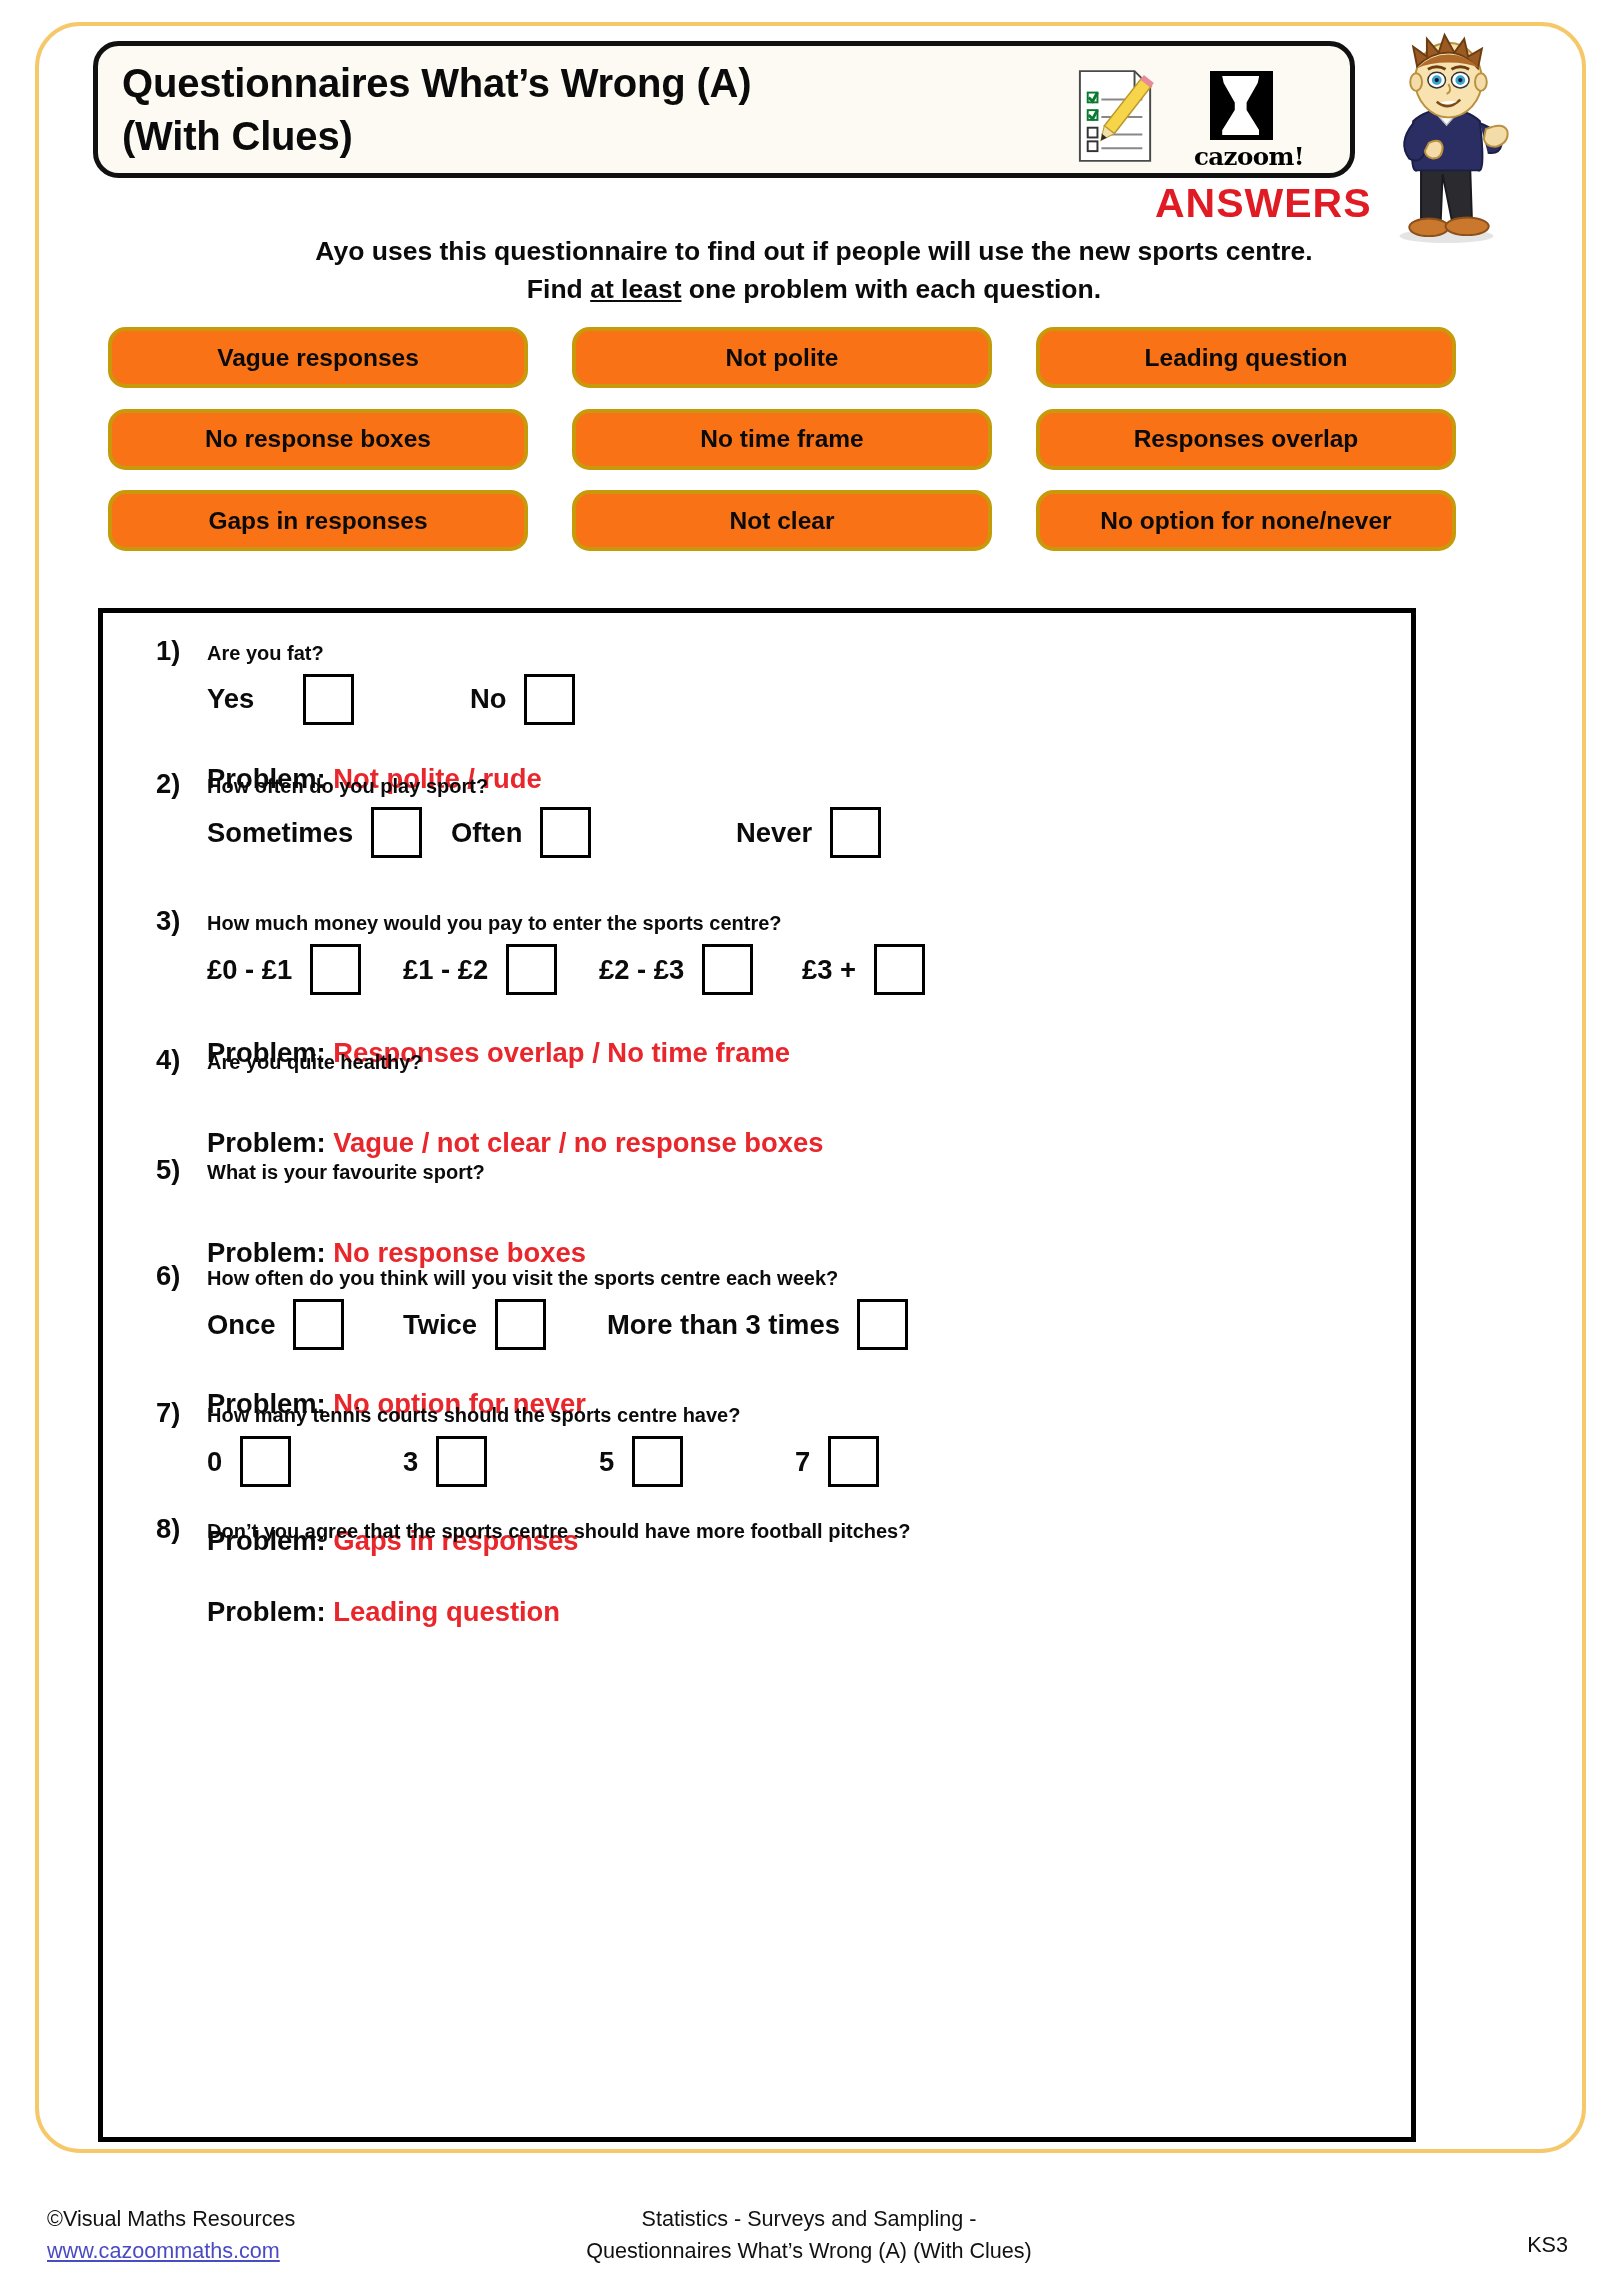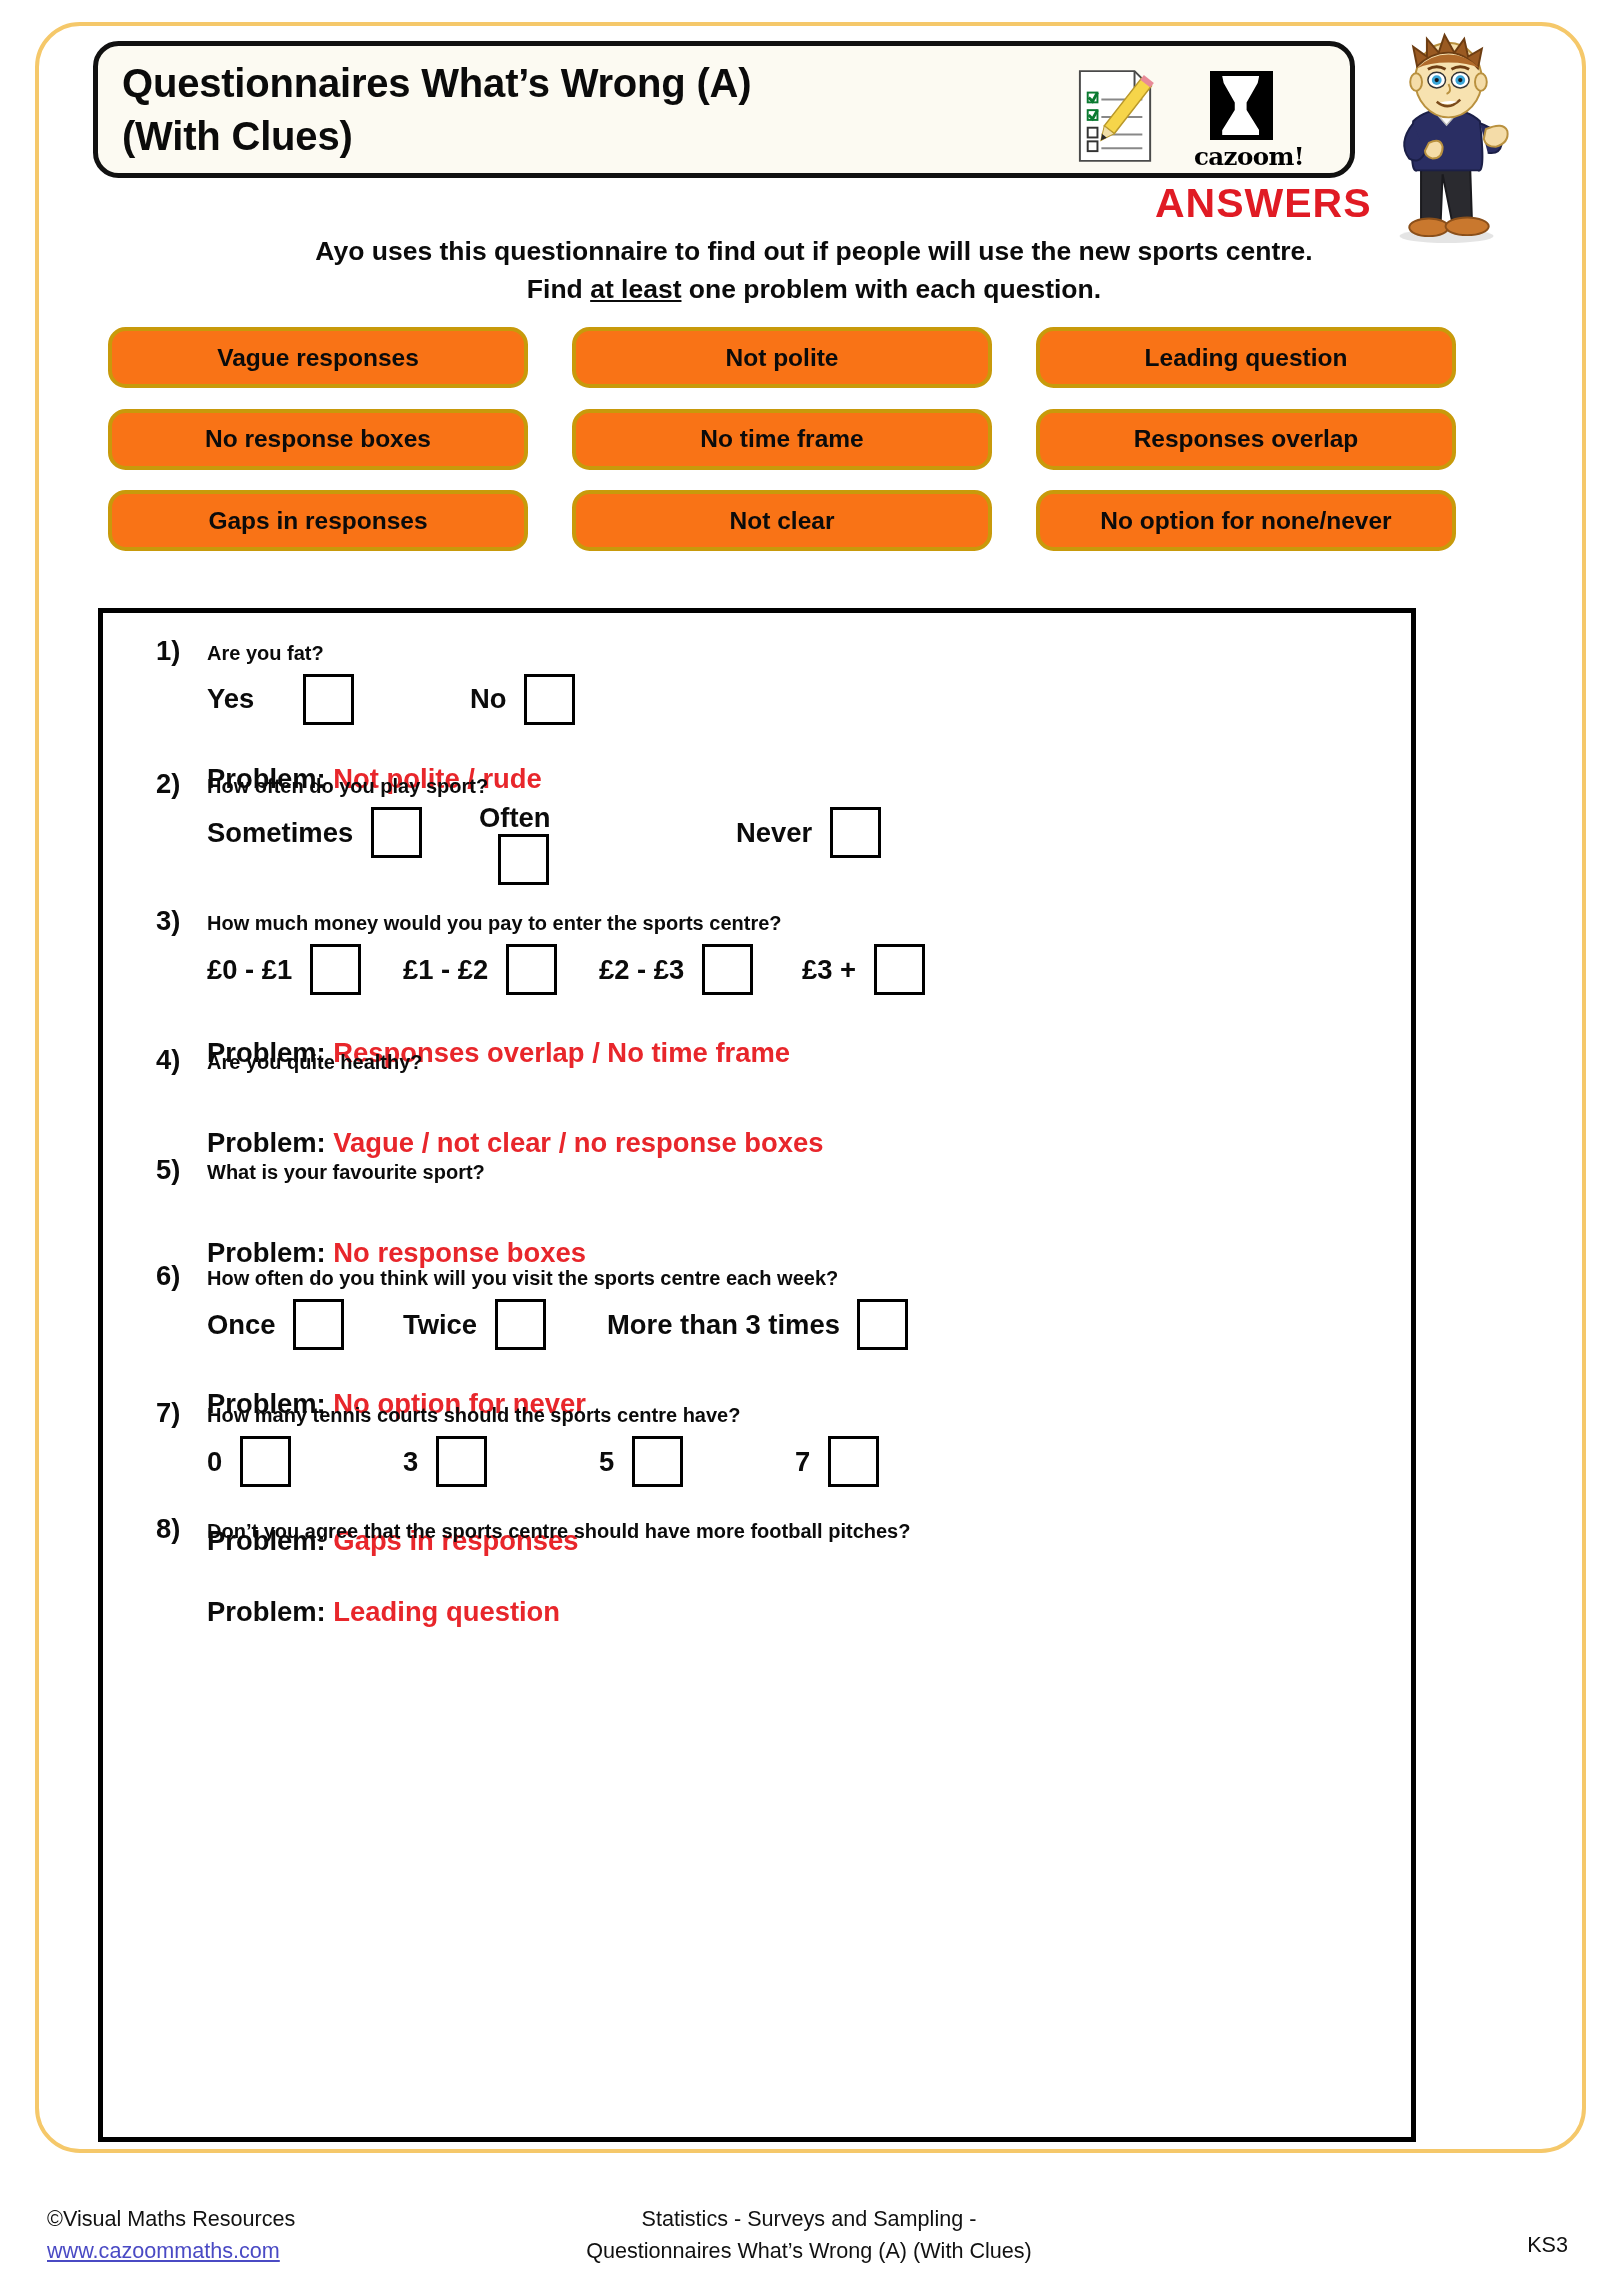--- a/index.html
+++ b/index.html
@@ -412,21 +412,21 @@
       <div class="q-block" style="top: 155px;">
         <div class="q-line">
           <span class="q-num">2)</span>
           <span class="q-text">How often do you play sport?</span>
         </div>
         <div class="opt-row">
           <div class="opt" style="left: 0px;">
             <span class="opt-label">Sometimes</span>
             <span class="checkbox"></span>
           </div>
-          <div class="opt" style="left: 272px; flex-direction: column;">
+          <div class="opt" style="left: 244px;">
             <span class="opt-label">Often</span>
             <span class="checkbox"></span>
           </div>
           <div class="opt" style="left: 529px;">
             <span class="opt-label">Never</span>
             <span class="checkbox"></span>
           </div>
         </div>
       </div>
       <div class="q-block" style="top: 292px;">

